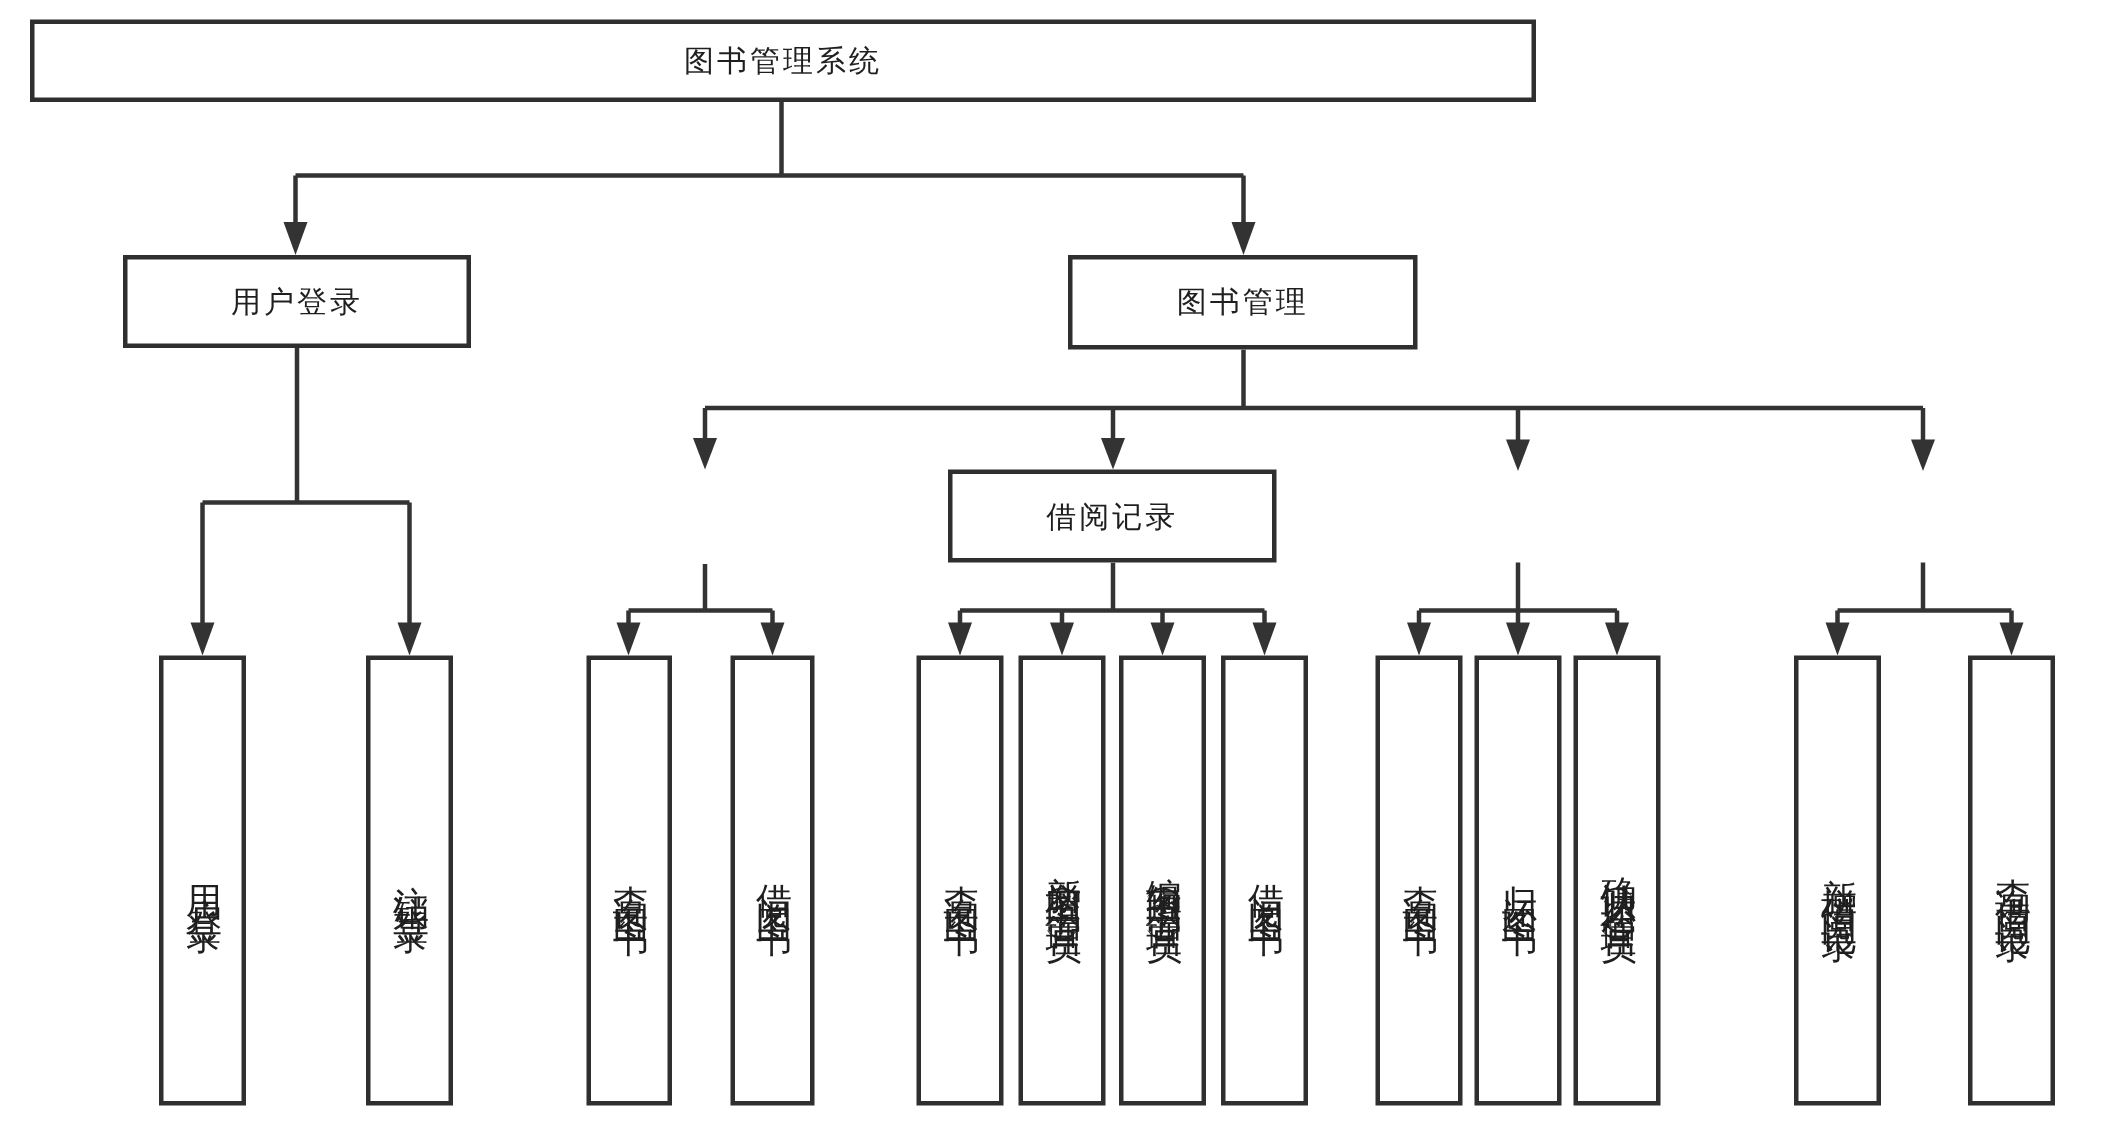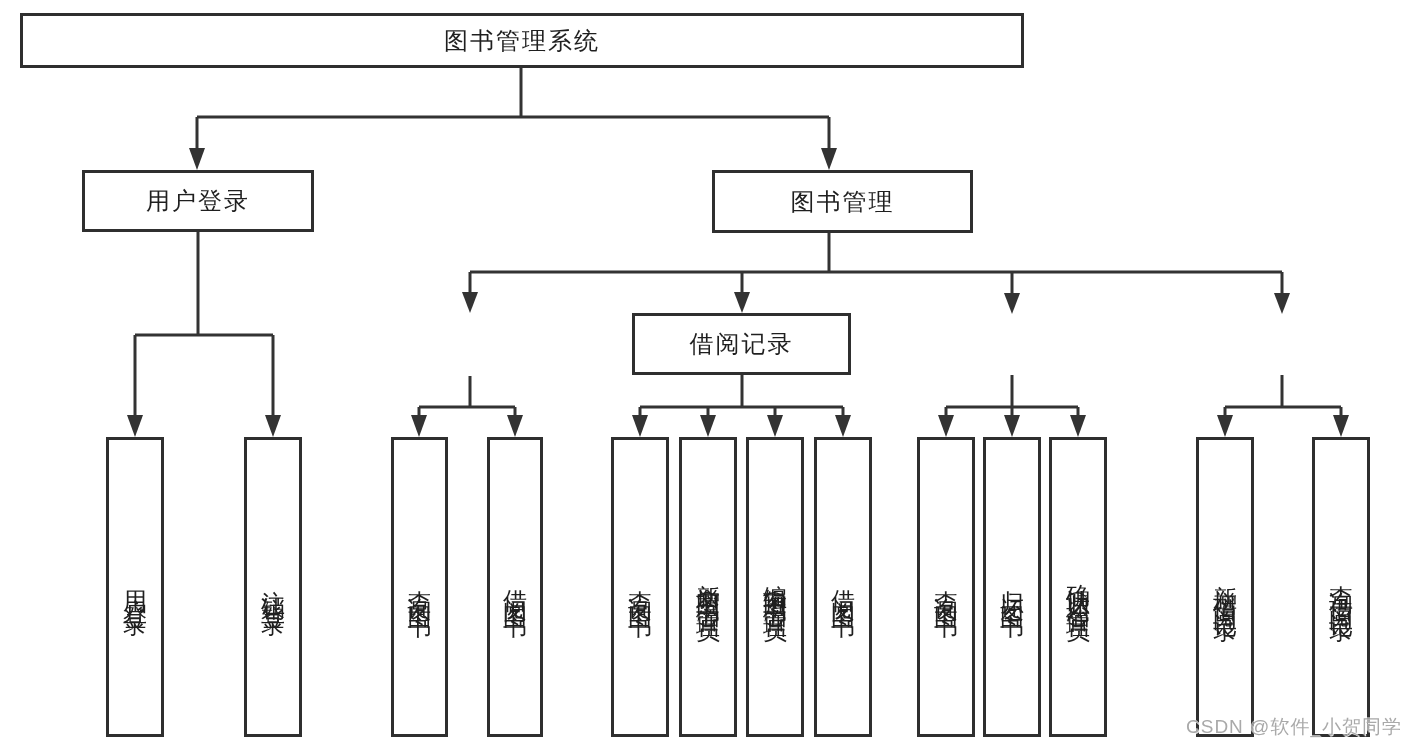--- a/index.html
+++ b/index.html
@@ -4,21 +4,21 @@
 <style>
   html,body{margin:0;padding:0;background:#fff;}
   #stage{
     position:relative;width:1405px;height:747px;background:#ffffff;overflow:hidden;
     font-family:"Liberation Sans",sans-serif;color:#222;
   }
   #wires{position:absolute;left:0;top:0;z-index:1;}
   .node{
     position:absolute;box-sizing:border-box;border:3px solid #2f2f2f;background:#fff;
     display:flex;align-items:center;justify-content:center;z-index:2;
-    font-size:24px;letter-spacing:2px;color:#1f1f1f;white-space:nowrap;
+    font-size:20px;letter-spacing:2px;color:#1f1f1f;white-space:nowrap;
   }
   .leaf{
     position:absolute;box-sizing:border-box;border:3px solid #2f2f2f;background:#fff;
     display:flex;align-items:center;justify-content:center;z-index:2;
   }
   .leaf .vtxt{
     writing-mode:vertical-rl;text-orientation:mixed;
     font-size:24px;letter-spacing:8px;color:#1f1f1f;line-height:1;
   }
   #watermark{
@@ -106,21 +106,21 @@
         <polygon points="1217,415 1233,415 1225,437" stroke="none"></polygon>
         <line x1="1341" y1="407" x2="1341" y2="420"></line>
         <polygon points="1333,415 1349,415 1341,437" stroke="none"></polygon>
       </g>
     </g>
   </svg>
 
   <div class="node" style="left:20px;top:13px;width:1004px;height:55px">图书管理系统</div>
 
   <div class="node" style="left:82px;top:170px;width:232px;height:62px">用户登录</div>
-  <div class="node" style="left:712px;top:170px;width:261px;height:63px">图书管理</div>
+  <div class="node" style="left:712px;top:170px;width:233px;height:63px">图书管理</div>
 
   <div class="node" style="left:632px;top:313px;width:219px;height:62px">借阅记录</div>
 
   <div class="leaf" style="left:106px;top:437px;width:58px;height:300px">
     <span class="vtxt">用户登录</span>
   </div>
   <div class="leaf" style="left:244px;top:437px;width:58px;height:300px">
     <span class="vtxt">注销登录</span>
   </div>
 
@@ -154,14 +154,13 @@
     <span class="vtxt" style="letter-spacing:5px">确认归还（管理员）</span>
   </div>
 
   <div class="leaf" style="left:1196px;top:437px;width:58px;height:300px">
     <span class="vtxt" style="letter-spacing:7px">新增借阅记录</span>
   </div>
   <div class="leaf" style="left:1312px;top:437px;width:58px;height:300px">
     <span class="vtxt" style="letter-spacing:7px">查询借阅记录</span>
   </div>
 
-  <div id="watermark">CSDN @软件_小贺同学</div>
 </div>
 
 </body></html>

